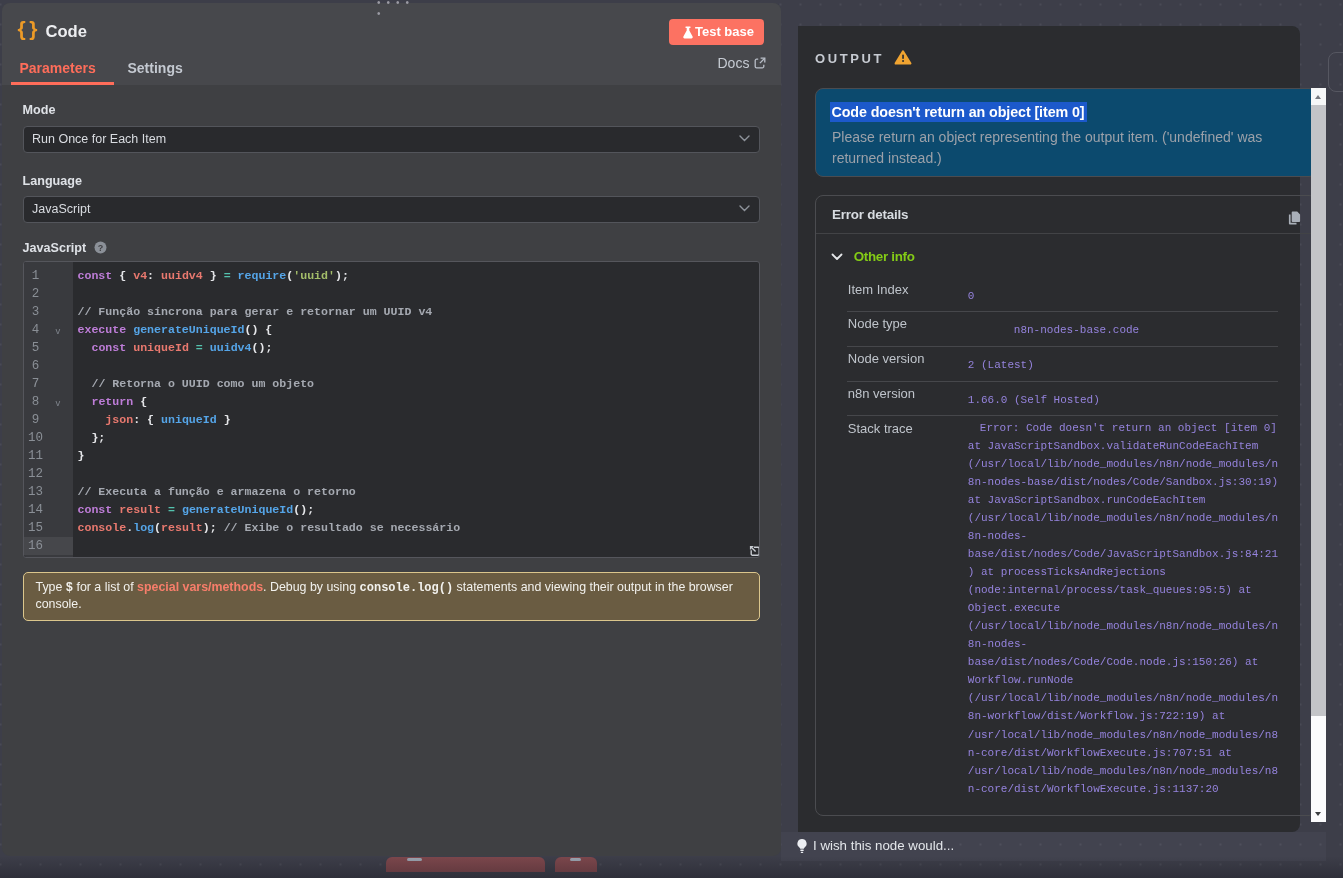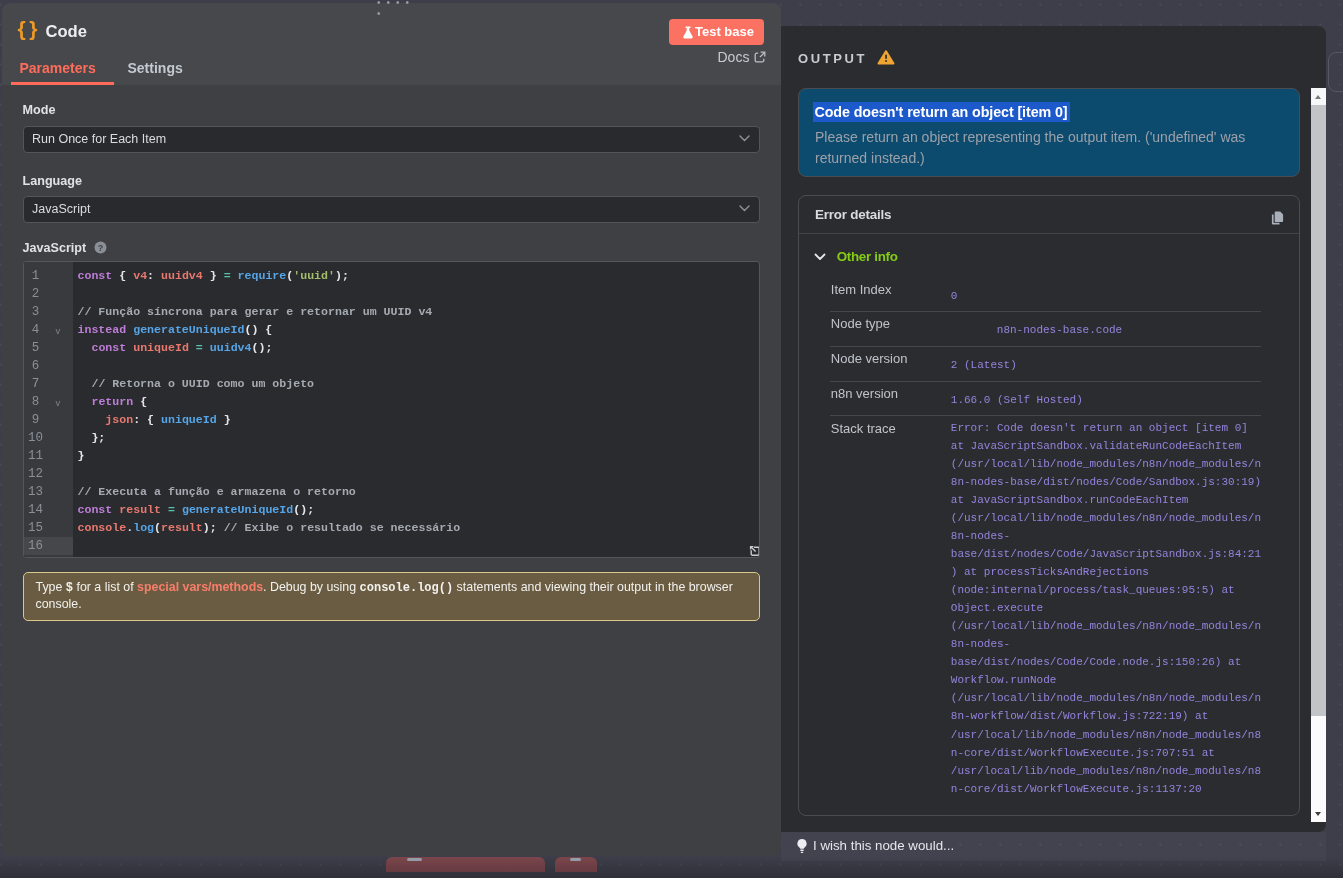--- a/index.html
+++ b/index.html
@@ -18,21 +18,21 @@
   #braces { left:16px; top:14px; color:#EC9A27; font-size:21px; font-weight:bold; letter-spacing:3.5px; }
   #ndvtitle { left:44px; top:19px; color:#EDEEF1; font-size:16.6px; font-weight:bold; }
   #teststep { left:667px; top:16px; width:95px; height:26px; background:#FC7262; border-radius:4px;
     color:#fff; font-size:13px; font-weight:bold; text-align:center; line-height:26px; }
   #teststep svg { position:absolute; left:13px; top:7px; }
   #teststep span { margin-left:17px; }
   .tab { top:57px; font-size:14px; font-weight:bold; }
   #tab1 { left:18px; color:#FF6D5A; }
   #tab2 { left:126px; color:#C4C9D1; }
   #tabline { left:9px; top:79px; width:103px; height:3.5px; background:#FF6D5A; }
-  #docs { left:716px; top:46px; color:#C6CBD3; font-size:14px; }
+  #docs { left:716px; top:52px; color:#C6CBD3; font-size:14px; }
   #docs svg { margin-left:5px; vertical-align:-1px; }
 
   .flabel { color:#DFE2E7; font-size:12.6px; font-weight:bold; }
   .select { left:21px; width:737px; height:27px; background:#292A2D; border:1px solid #53555B; border-radius:4px;
     color:#D9DCE1; font-size:12.5px; line-height:25px; padding-left:8.5px; }
   .select svg { position:absolute; right:9px; top:8px; }
 
   
   #editor { left:21px; top:258px; width:737.5px; height:297.5px; background:#2A2B2E;
     border:1px solid #55565C; border-radius:3px; overflow:hidden; }
@@ -49,21 +49,21 @@
   #resizegrip { left:725px; top:283px; width:12px; height:12px; }
 
   
   #hint { left:21px; top:569px; width:737px; height:49.5px; background:#6A5C42;
     border:1.5px solid #DBC68C; border-radius:5px; color:#F2F1ED; font-size:12.4px;
     padding:6px 12px; line-height:16px; }
   #hint .mono { font-size:12px; font-weight:bold; }
   #hint .lnk { color:#F87E6B; font-weight:bold; }
 
   
-  #rpanel { left:781px; top:25.5px; width:545px; height:806.5px; background:#2B2C2F; border-radius:0 8px 8px 0; }
+  #rpanel { left:798px; top:25.5px; width:502px; height:806.5px; background:#2B2C2F; border-radius:0 8px 8px 0; }
   #outtitle { left:17px; top:25px; color:#C7CBD2; font-size:13px; font-weight:bold; letter-spacing:2.6px; }
   #warnicon { left:96px; top:24.5px; }
   #errbox { left:17px; top:62.5px; width:502px; height:89px; background:#0c4a6e;
     border:1px solid #4B4C50; border-radius:8px; }
   #errtitle { left:13.5px; top:14px; font-size:14.3px; font-weight:bold; color:#FFFFFF; letter-spacing:-0.1px; }
   #errtitle span { background:#1C59CB; padding:1.5px 2px 2.5px; }
   .errdesc { left:16px; font-size:14px; color:#9CA1A9; }
 
   #detbox { left:17px; top:169.5px; width:502px; height:620.5px; border:1px solid #4B4C50; border-radius:8px; }
   #dethead { left:16px; top:11px; font-size:13.4px; font-weight:bold; color:#D8DCE1; letter-spacing:-0.2px; }
@@ -141,21 +141,21 @@
         <div class="abs rowlab" style="top:120.3px;">Node type</div>
         <div class="abs rowval" style="top:127.3px;margin-left:46px;">n8n-nodes-base.code</div>
         <div class="abs rowdiv" style="top:149.8px;"></div>
         <div class="abs rowlab" style="top:155.1px;">Node version</div>
         <div class="abs rowval" style="top:162.1px;">2 (Latest)</div>
         <div class="abs rowdiv" style="top:184.6px;"></div>
         <div class="abs rowlab" style="top:189.9px;">n8n version</div>
         <div class="abs rowval" style="top:196.9px;">1.66.0 (Self Hosted)</div>
         <div class="abs rowdiv" style="top:219.4px;"></div>
         <div class="abs rowlab" style="top:224.7px;">Stack trace</div>
-        <div class="stline" style="top:222.5px;">Error: Code doesn't return an object [item 0]</div>
+        <div class="stline" style="top:222.5px;margin-left:12px;">Error: Code doesn't return an object [item 0]</div>
         <div class="stline" style="top:240.56px;">at JavaScriptSandbox.validateRunCodeEachItem</div>
         <div class="stline" style="top:258.62px;">(/usr/local/lib/node_modules/n8n/node_modules/n</div>
         <div class="stline" style="top:276.68px;">8n-nodes-base/dist/nodes/Code/Sandbox.js:30:19)</div>
         <div class="stline" style="top:294.74px;">at JavaScriptSandbox.runCodeEachItem</div>
         <div class="stline" style="top:312.8px;">(/usr/local/lib/node_modules/n8n/node_modules/n</div>
         <div class="stline" style="top:330.86px;">8n-nodes-</div>
         <div class="stline" style="top:348.91999999999996px;">base/dist/nodes/Code/JavaScriptSandbox.js:84:21</div>
         <div class="stline" style="top:366.98px;text-align:center;">) at processTicksAndRejections</div>
         <div class="stline" style="top:385.03999999999996px;">(node:internal/process/task_queues:95:5) at</div>
         <div class="stline" style="top:403.1px;">Object.execute</div>
@@ -227,21 +227,21 @@
       </svg>
     </div>
 
     <div class="abs" id="editor">
       <div id="gutter"></div>
       <div class="abs" style="left:0; top:275.9px; width:49.5px; height:18.1px; background:#46474B;"></div>
       <div id="codelines">
           <div class="cl"><span class="lnum">1</span><span class="ct" style="left:54px;"><span class="kw">const</span> { <span class="def">v4</span>: <span class="def">uuidv4</span> } <span class="op">=</span> <span class="fn">require</span>(<span class="str">'uuid'</span>);</span></div>
           <div class="cl"><span class="lnum">2</span><span class="ct" style="left:54px;"></span></div>
           <div class="cl"><span class="lnum">3</span><span class="ct" style="left:54px;"><span class="cm">// Função síncrona para gerar e retornar um UUID v4</span></span></div>
-          <div class="cl"><span class="lnum">4</span><span class="fold">v</span><span class="ct" style="left:54px;"><span class="kw">instead</span> <span class="fn">generateUniqueId</span>() {</span></div>
+          <div class="cl"><span class="lnum">4</span><span class="fold">v</span><span class="ct" style="left:54px;"><span class="kw">execute</span> <span class="fn">generateUniqueId</span>() {</span></div>
           <div class="cl"><span class="lnum">5</span><span class="ct" style="left:54px;">  <span class="kw">const</span> <span class="def">uniqueId</span> <span class="op">=</span> <span class="fn">uuidv4</span>();</span></div>
           <div class="cl"><span class="lnum">6</span><span class="ct" style="left:54px;"></span></div>
           <div class="cl"><span class="lnum">7</span><span class="ct" style="left:54px;">  <span class="cm">// Retorna o UUID como um objeto</span></span></div>
           <div class="cl"><span class="lnum">8</span><span class="fold">v</span><span class="ct" style="left:54px;">  <span class="kw">return</span> {</span></div>
           <div class="cl"><span class="lnum">9</span><span class="ct" style="left:54px;">    <span class="def">json</span>: { <span class="fn">uniqueId</span> }</span></div>
           <div class="cl"><span class="lnum">10</span><span class="ct" style="left:54px;">  };</span></div>
           <div class="cl"><span class="lnum">11</span><span class="ct" style="left:54px;">}</span></div>
           <div class="cl"><span class="lnum">12</span><span class="ct" style="left:54px;"></span></div>
           <div class="cl"><span class="lnum">13</span><span class="ct" style="left:54px;"><span class="cm">// Executa a função e armazena o retorno</span></span></div>
           <div class="cl"><span class="lnum">14</span><span class="ct" style="left:54px;"><span class="kw">const</span> <span class="def">result</span> <span class="op">=</span> <span class="fn">generateUniqueId</span>();</span></div>

